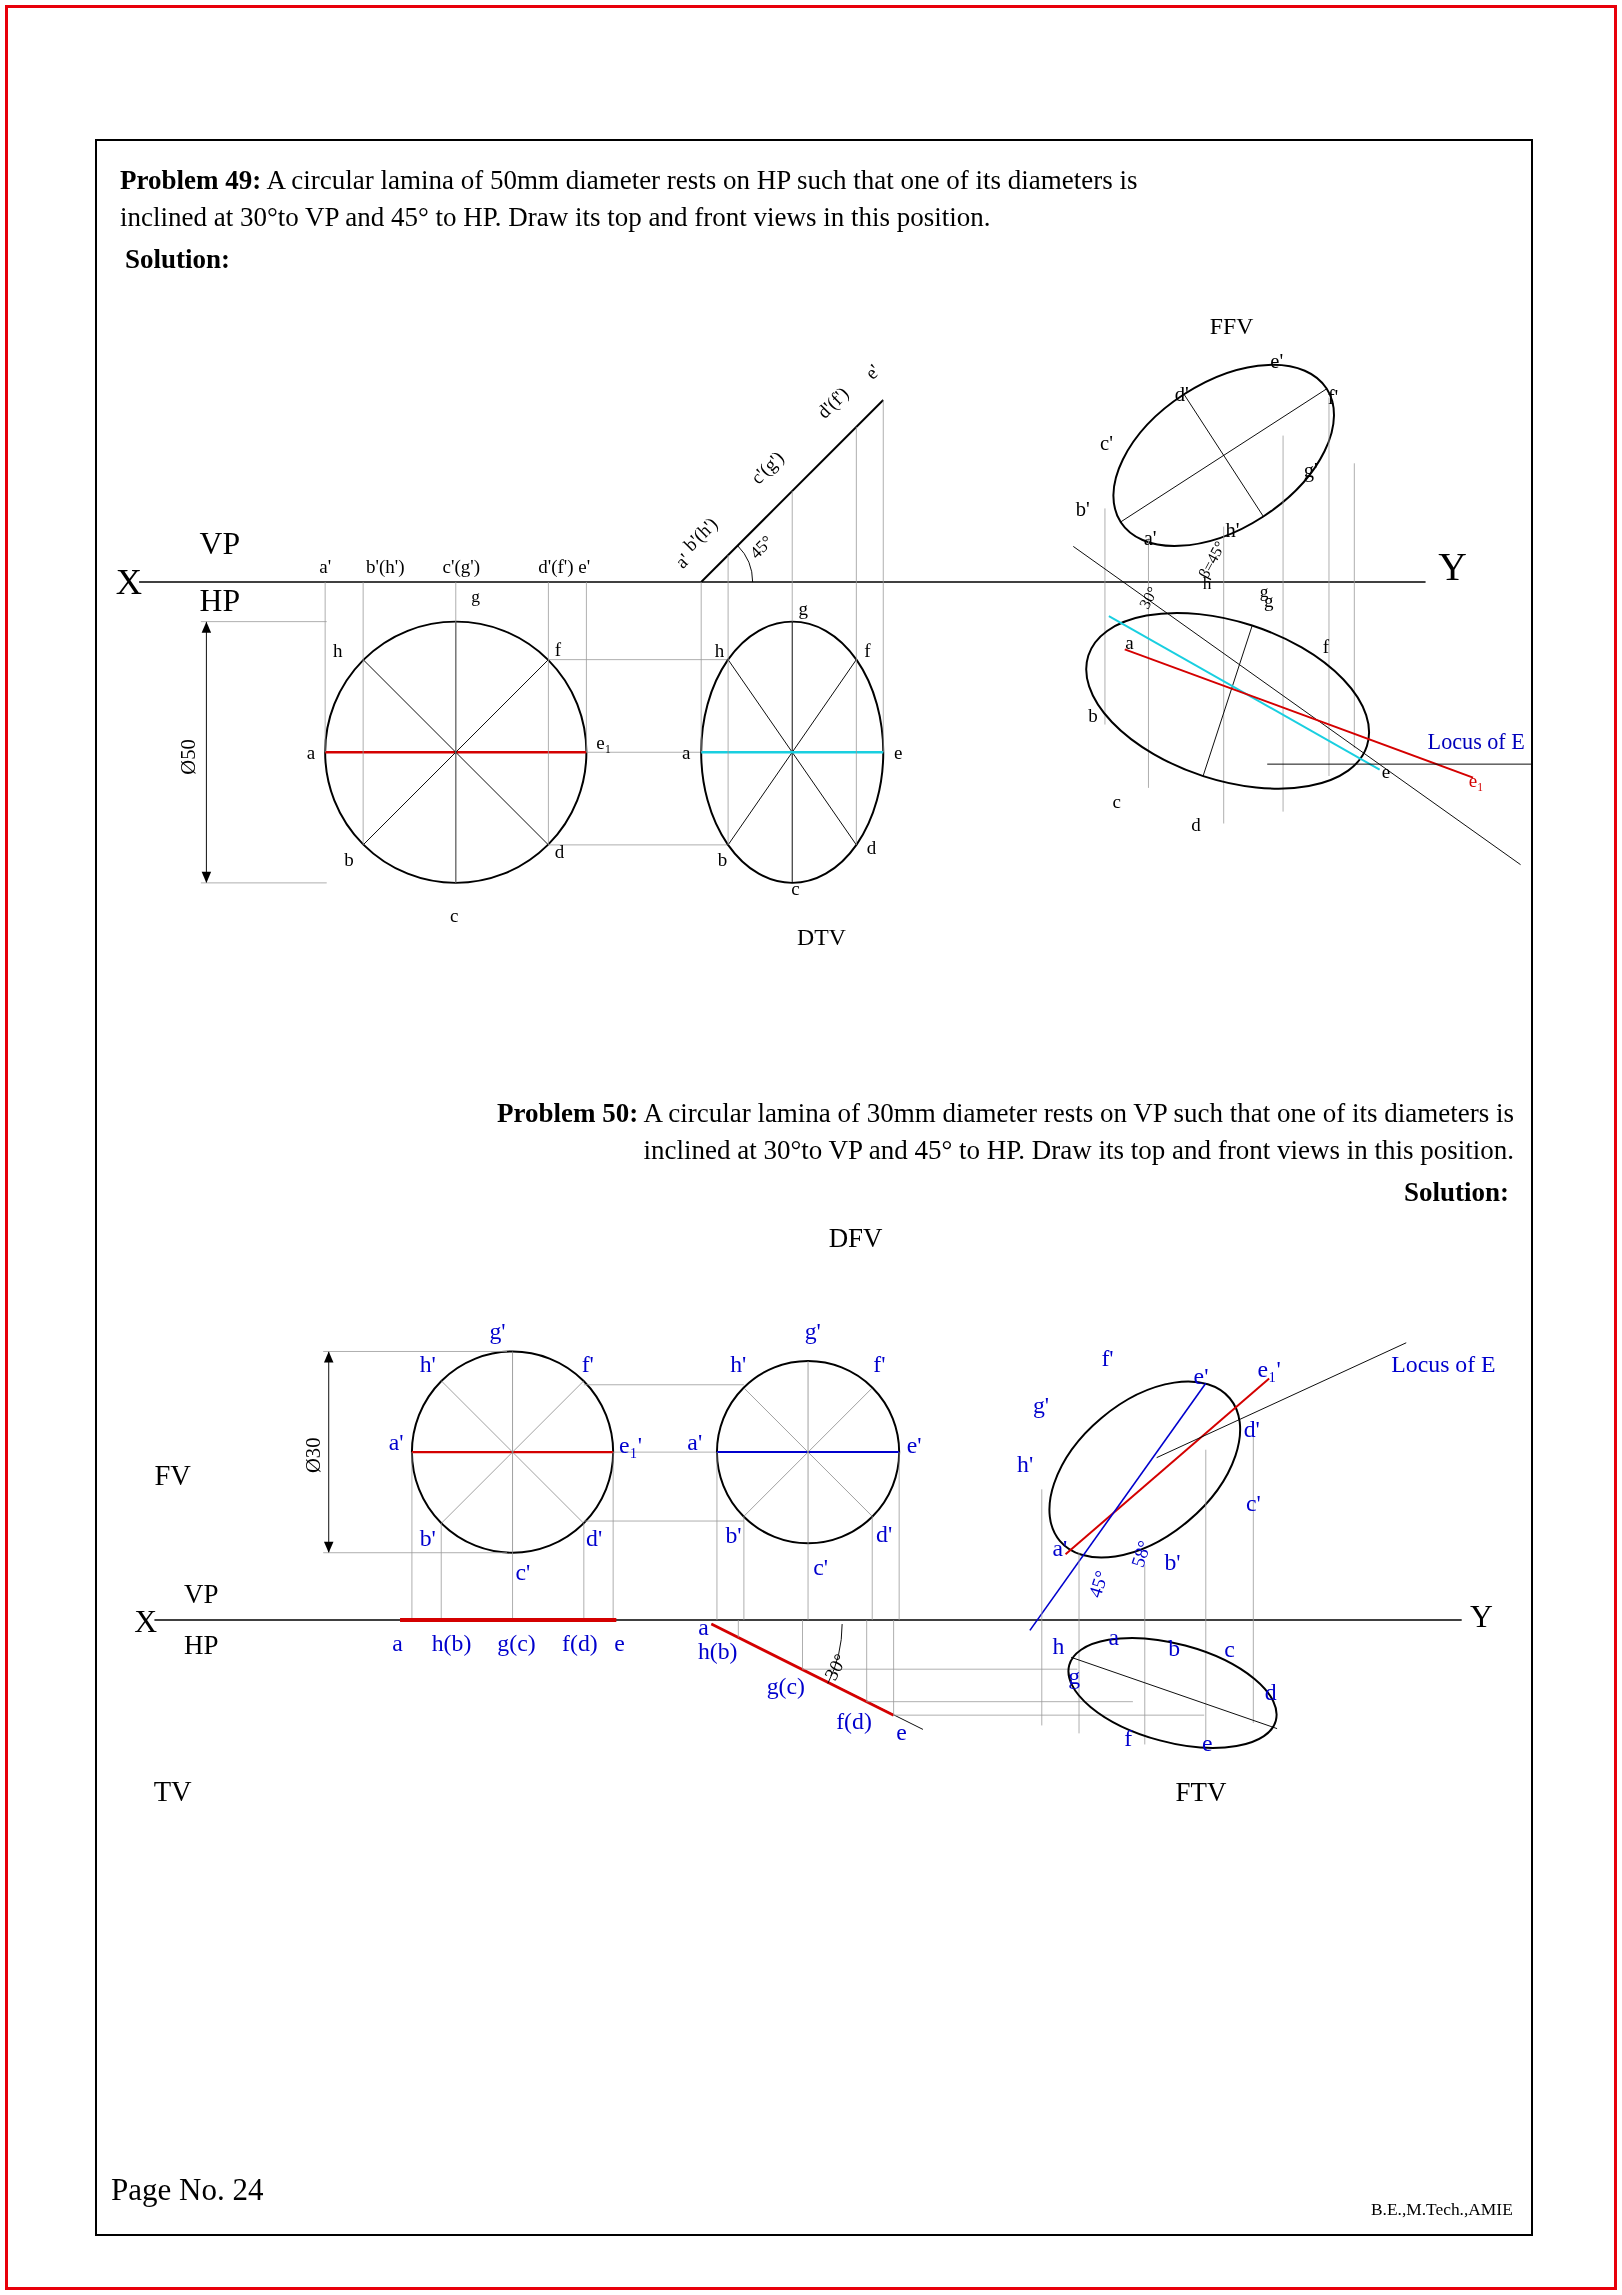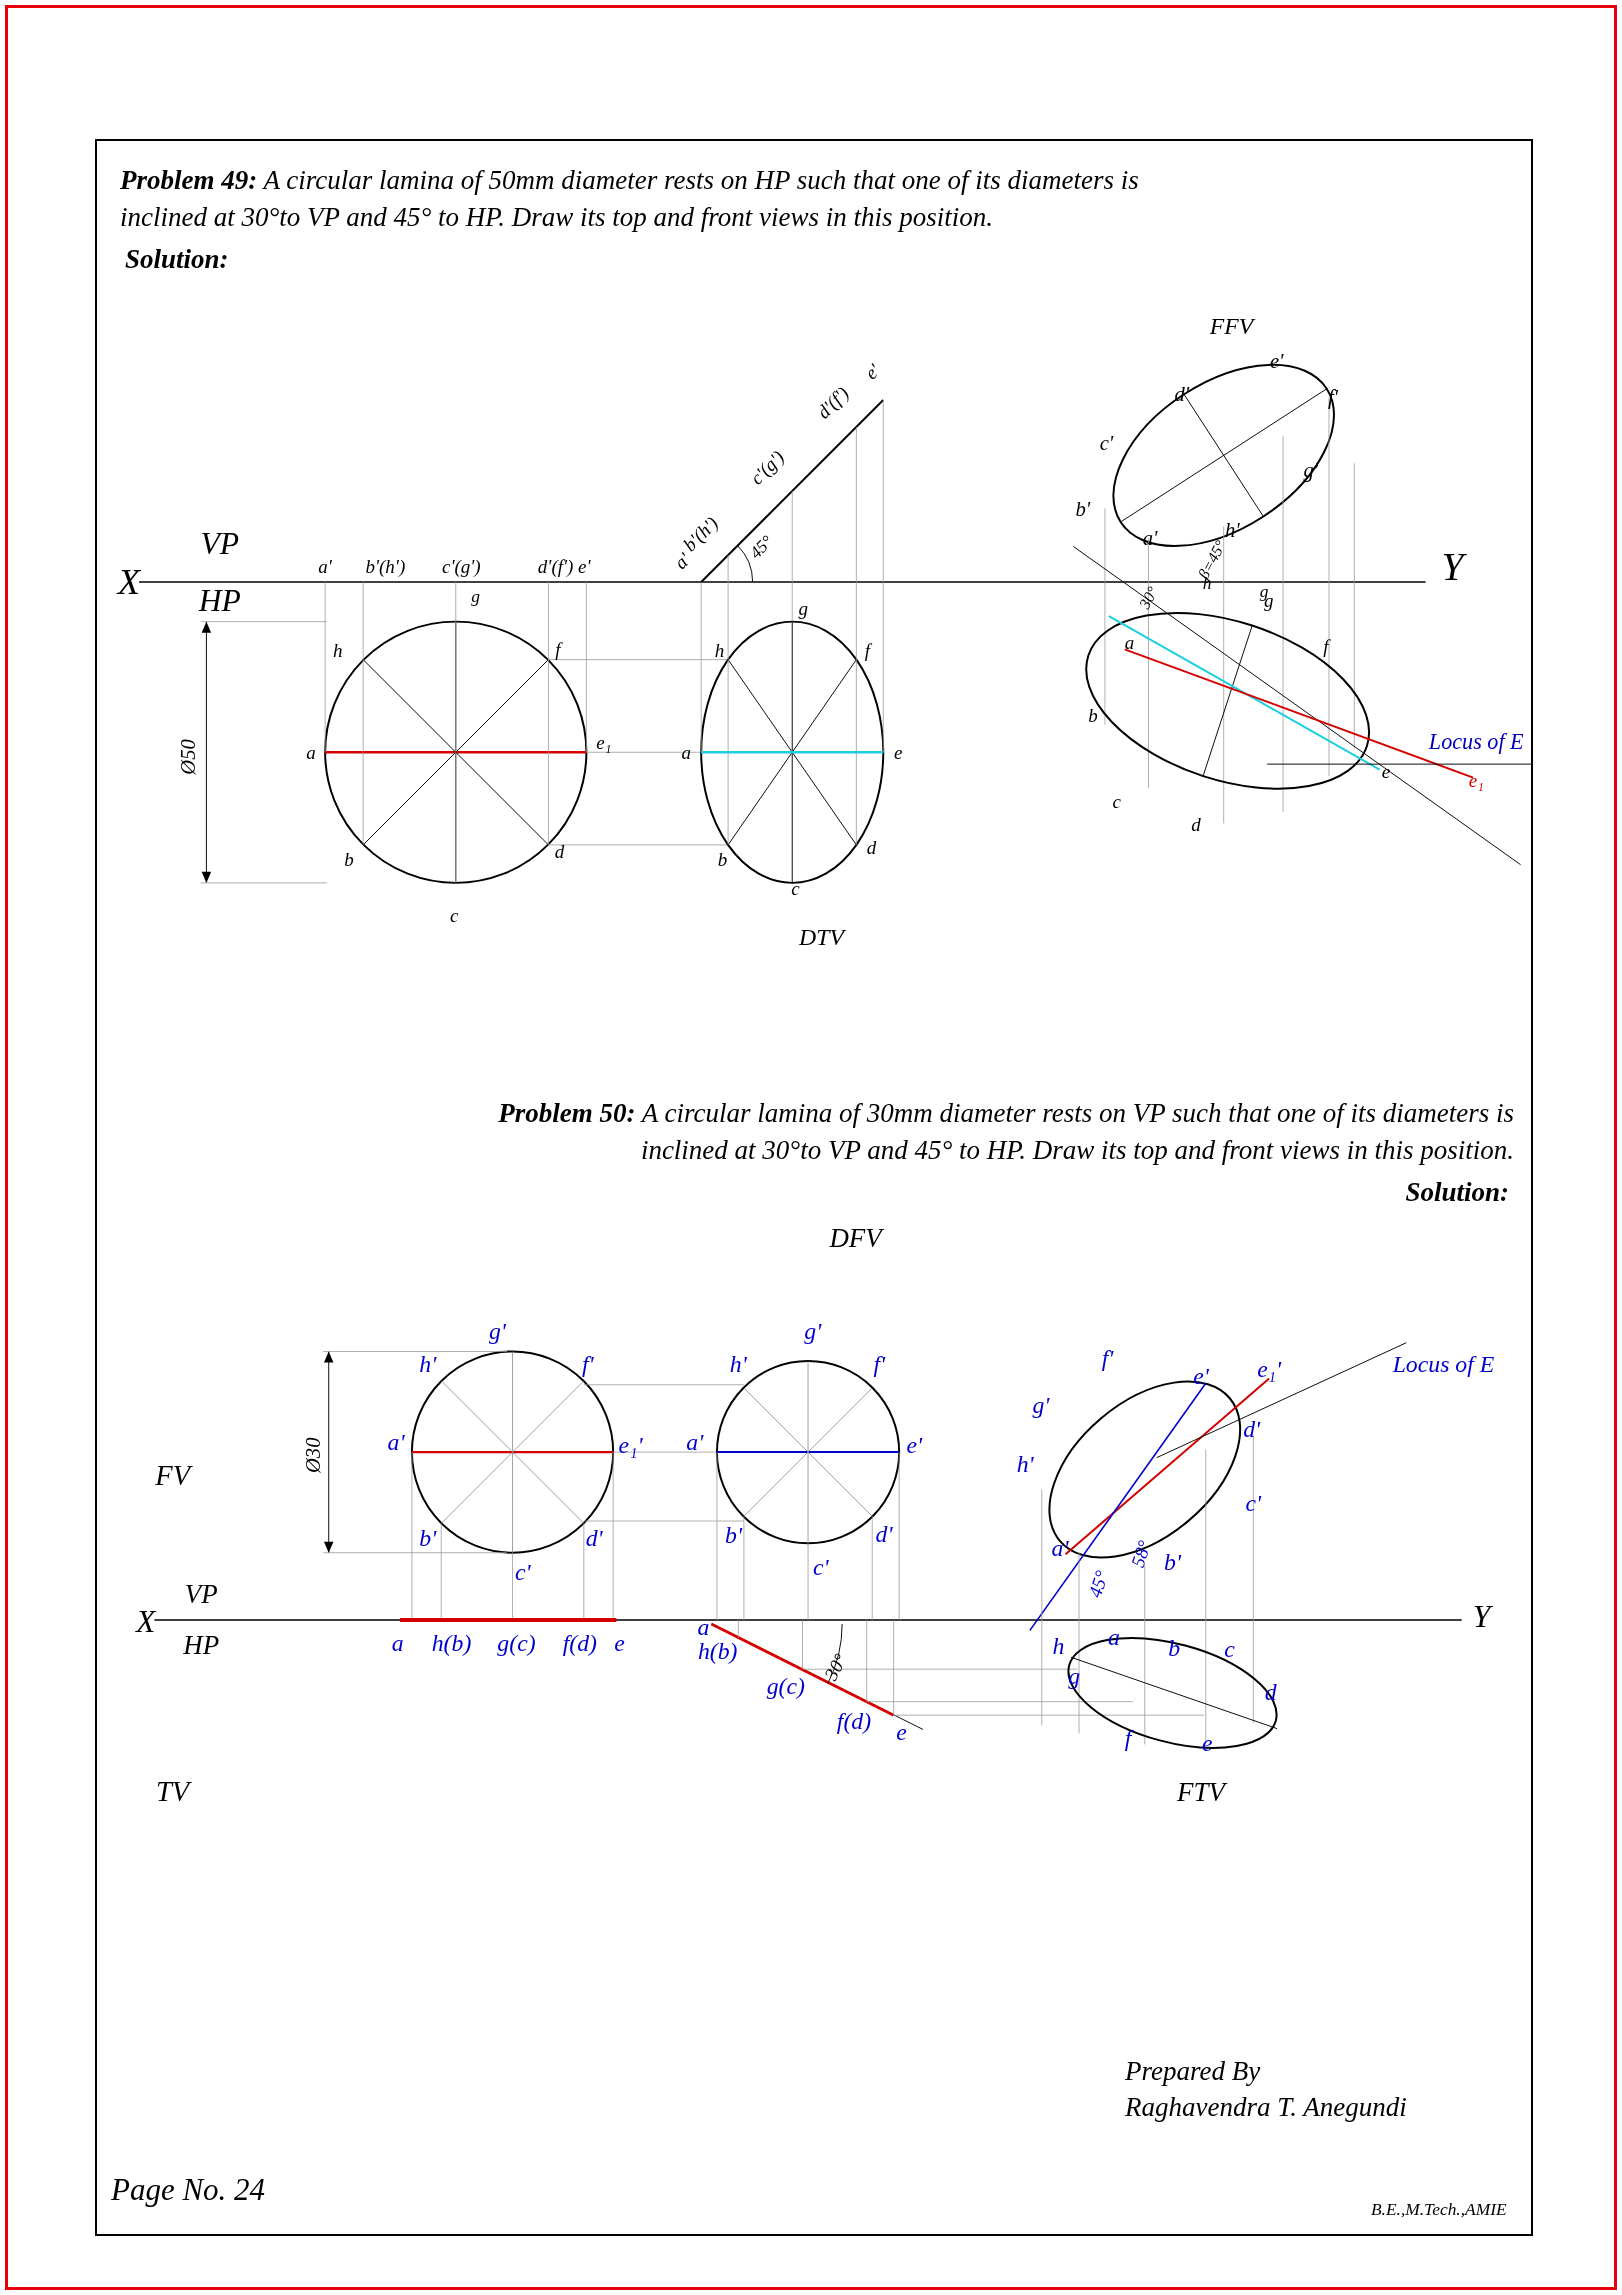--- a/index.html
+++ b/index.html
@@ -1,16 +1,16 @@
 <!DOCTYPE html>
 <html style="font-size:12.7px"><head>
 <meta charset="utf-8">
 <style>
   html,body{margin:0;padding:0;background:#fff;}
-  .page{position:relative;width:1622px;height:2295px;background:#fff;font-family:"Liberation Serif",serif;color:#000;overflow:hidden;font-style:italic;}
+  .page{position:relative;width:1622px;height:2295px;background:#fff;font-family:"Liberation Serif",serif;color:#000;overflow:hidden;}
   .red-frame{position:absolute;left:4.8px;top:4.8px;right:4.8px;bottom:4.8px;border:3.2px solid #e8000a;}
   .black-frame{position:absolute;left:95px;top:139px;width:1434px;height:2093px;border:2.4px solid #000;}
   .problem{position:absolute;left:120px;width:1394px;font-size:27px;line-height:37px;}
   .problem b{font-weight:bold;}
   .solution{margin:5px;}
   .pline{margin:0;}
   svg{position:absolute;}
   svg text{font-family:"Liberation Serif",serif;}
   .thick{stroke:#000;stroke-width:2.5;fill:none;}
   .xy{stroke:#000;stroke-width:2;fill:none;}
@@ -327,20 +327,16 @@
         <text x="1286" y="546" fill="#0000cd" font-size="30" text-anchor="middle">a</text>
         <text x="1362" y="560" fill="#0000cd" font-size="30" text-anchor="middle">b</text>
         <text x="1432" y="562" fill="#0000cd" font-size="30" text-anchor="middle">c</text>
         <text x="1484" y="616" fill="#0000cd" font-size="30" text-anchor="middle">d</text>
         <text x="1404" y="680" fill="#0000cd" font-size="30" text-anchor="middle">e</text>
         <text x="1304" y="674" fill="#0000cd" font-size="30" text-anchor="middle">f</text>
         <text x="1236" y="596" fill="#0000cd" font-size="30" text-anchor="middle">g</text>
       </g>
   </svg>
 
-  <div class="footer-prepared">
-    <div>Prepared By</div>
-    <div>Raghavendra T. Anegundi</div>
-  </div>
   <div class="footer-pageno">Page No. 24</div>
   <div class="footer-cred">B.E.,M.Tech.,AMIE</div>
 </div>
 
 
 </body></html>

